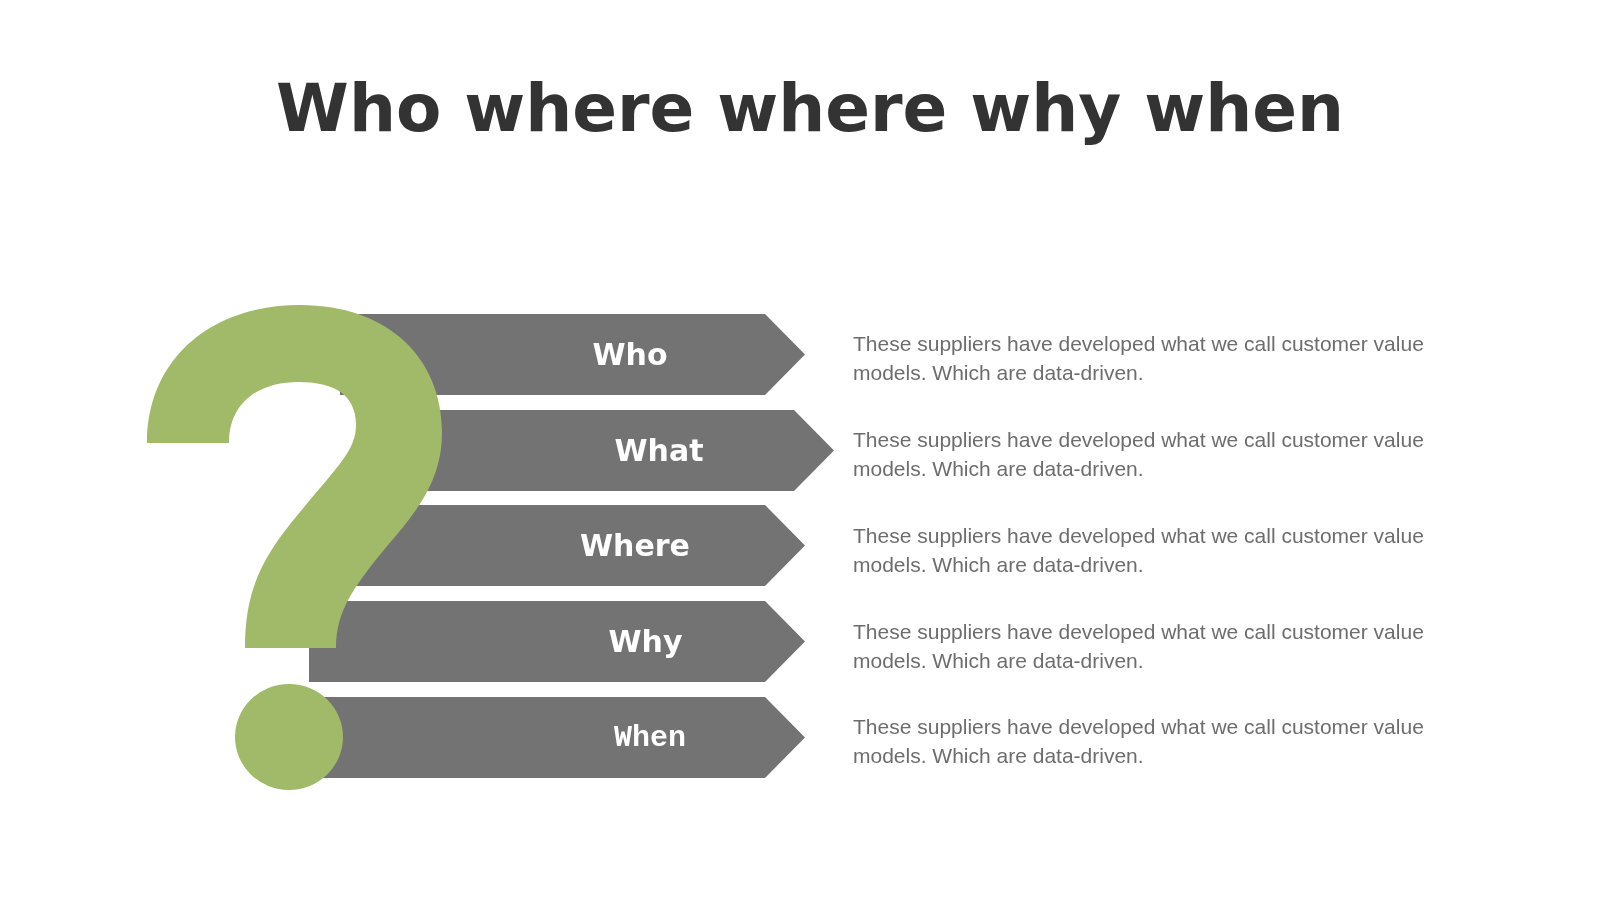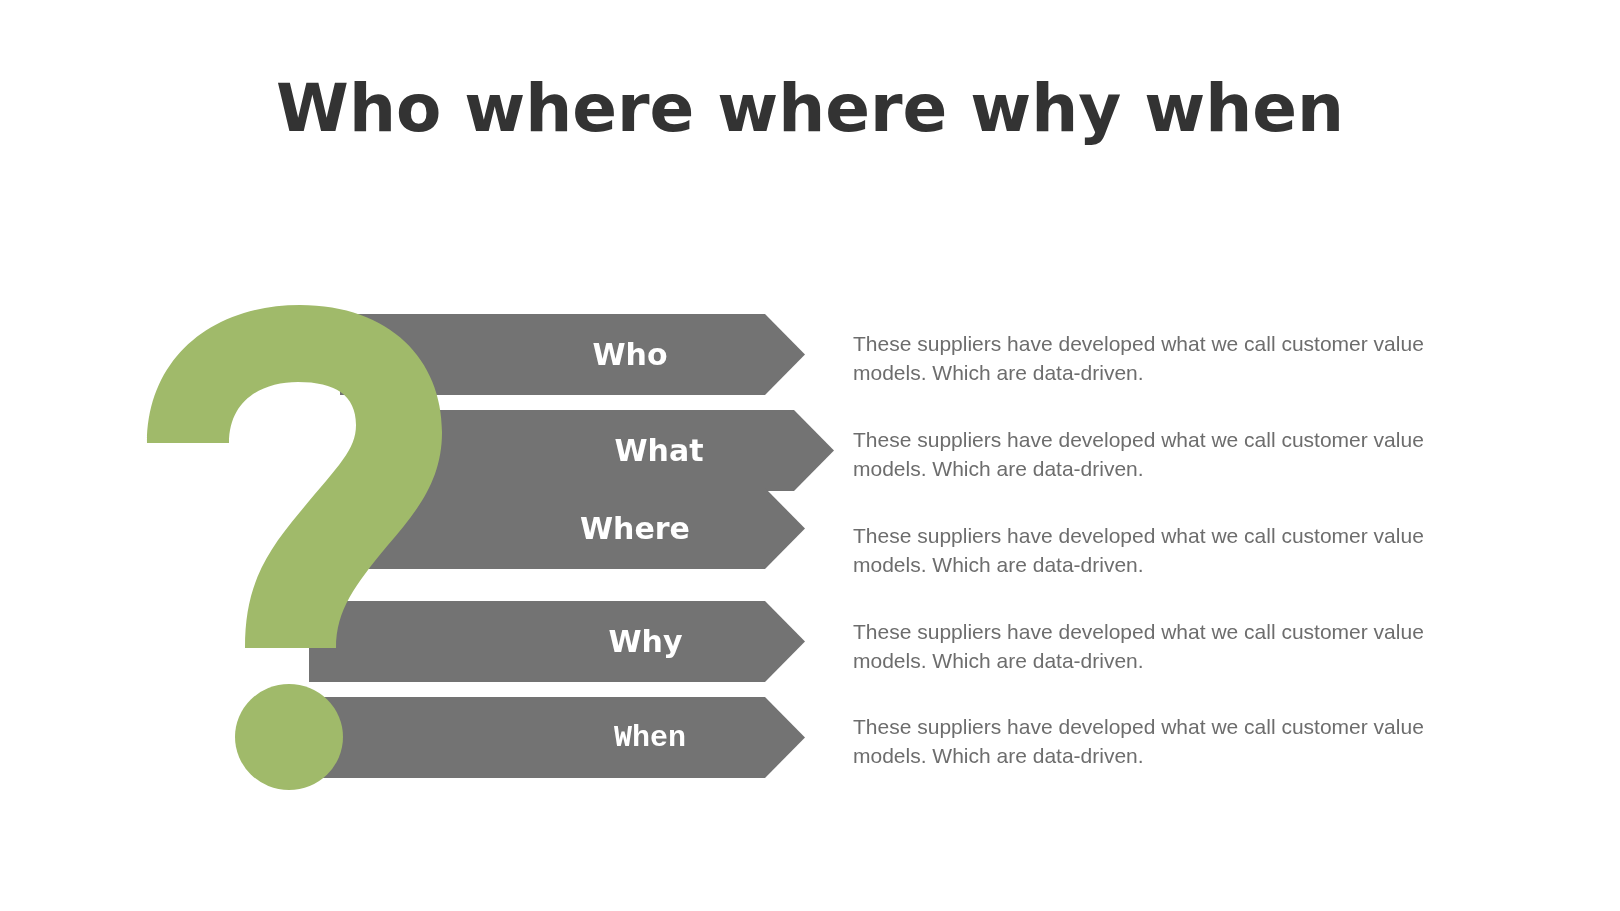--- a/index.html
+++ b/index.html
@@ -14,21 +14,21 @@
 <body>
 
 <div class="title">Who where where why when</div>
 
 <div class="arrow" style="left:340px;top:314px;width:465px;">
   <span class="arrow-label" style="padding-left:115px;">Who</span>
 </div>
 <div class="arrow" style="left:340px;top:410px;width:465px;margin-left:29px;">
   <span class="arrow-label" style="padding-left:115px;">What</span>
 </div>
-<div class="arrow" style="left:330px;top:488px;width:475px;">
+<div class="arrow" style="left:330px;top:505px;width:475px;">
   <span class="arrow-label" style="padding-left:135px;">Where</span>
 </div>
 <div class="arrow" style="left:309px;top:601px;width:496px;">
   <span class="arrow-label" style="padding-left:177px;">Why</span>
 </div>
 <div class="arrow" style="left:300px;top:697px;width:505px;">
   <span class="arrow-label" style="padding-left:195px;font-family:Liberation Mono, monospace;">When</span>
 </div>
 
 <svg class="qmark" viewBox="0 0 1620 911" xmlns="http://www.w3.org/2000/svg">

